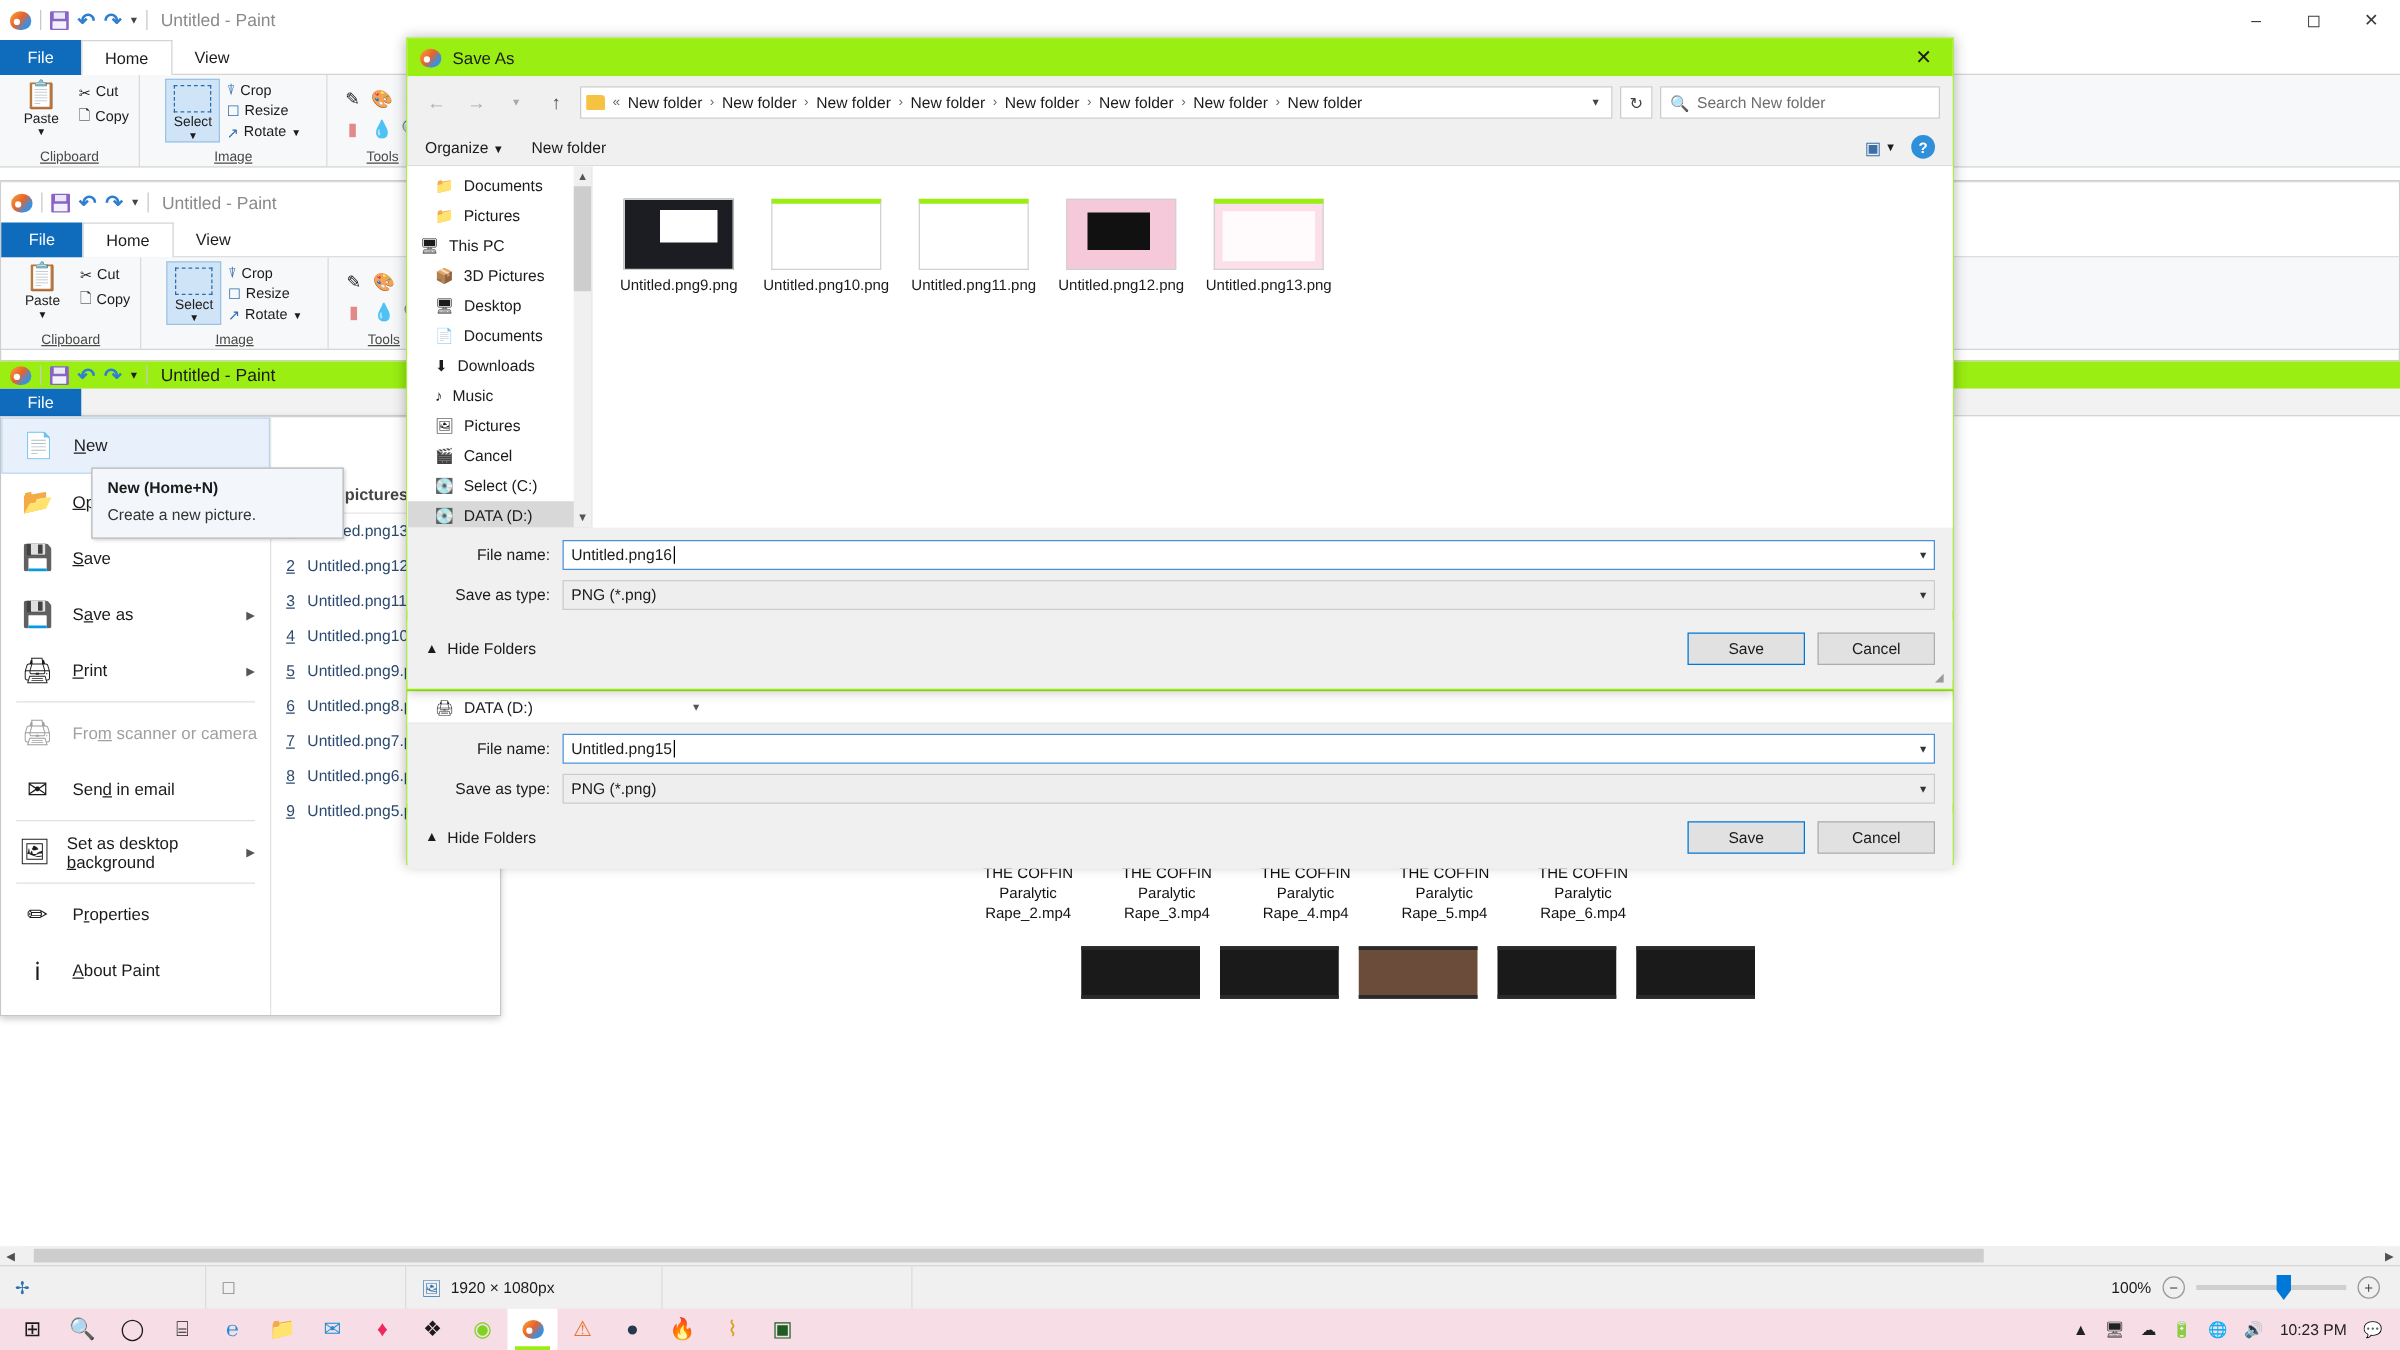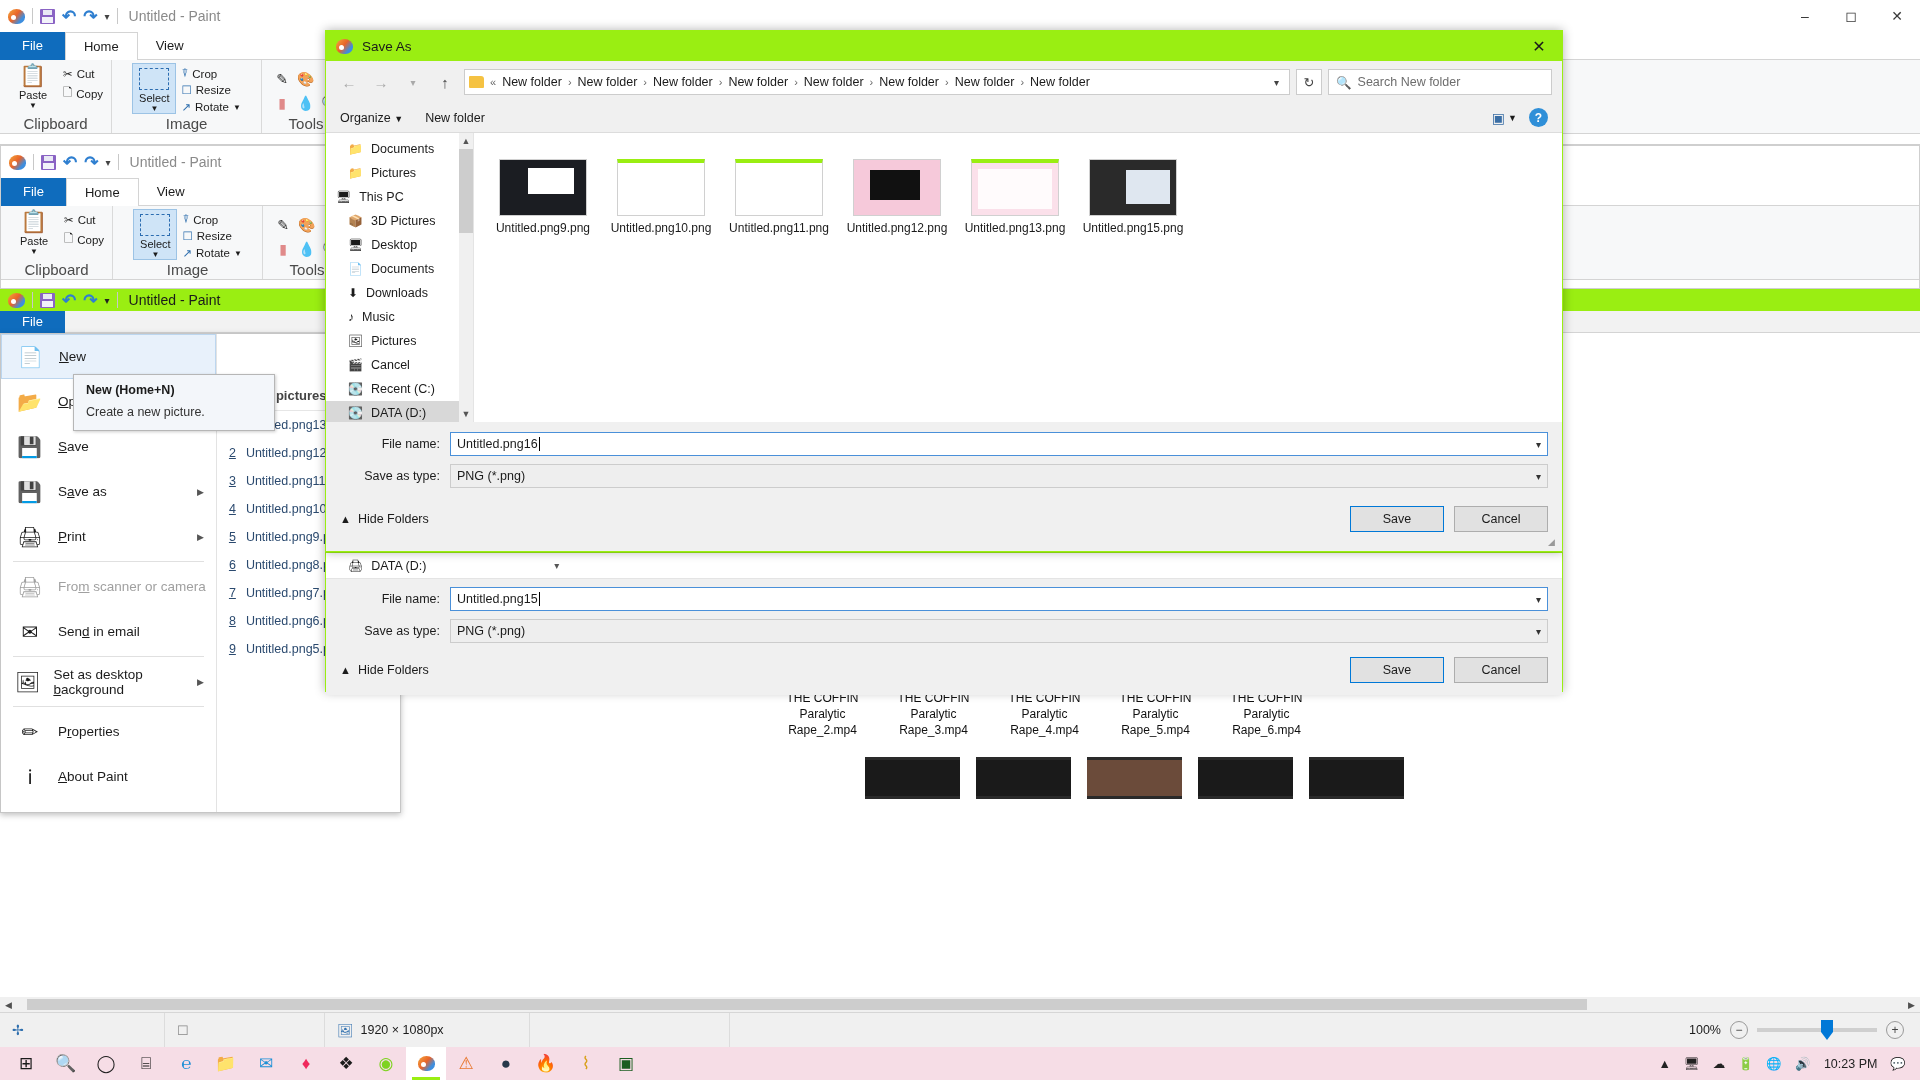--- a/index.html
+++ b/index.html
@@ -23,21 +23,21 @@
   .win-controls div { width:46px; height:32px; display:flex; align-items:center; justify-content:center; color:#3a3a3a; font-size:14px; }
 
   .ribbon-tabs { height:28px; display:flex; background:#fff; border-bottom:1px solid #d4d4d4;}
   .rtab { padding:0 18px; height:28px; line-height:28px; font-size:13px; color:#1b1b1b; }
   .rtab.file { background:#0f6cbd; color:#fff; padding:0 22px; }
   .rtab.active { background:#fff; border:1px solid #d4d4d4; border-bottom:none; }
 
   .ribbon { height:74px; background:#f7f8f9; display:flex; border-bottom:1px solid #d4d4d4; position:relative;}
   .rgroup { display:flex; flex-direction:column; align-items:center; padding:3px 8px 0 8px; position:relative; }
   .rgroup + .rgroup { border-left:1px solid #dadada; }
-  .rgroup .glabel { font-size:15px; color:#4a4a4a; position:absolute; bottom:1px; left:0; right:0; text-align:center; }
+  .rgroup .glabel { font-size:11px; color:#4a4a4a; position:absolute; bottom:1px; left:0; right:0; text-align:center;text-decoration:underline; }
   .rbody { display:flex; gap:5px; align-items:flex-start; height:56px;}
   .bigbtn { display:flex; flex-direction:column; align-items:center; width:50px; font-size:11px; }
   .smallcol { display:flex; flex-direction:column; gap:3px; padding-top:4px;}
   .smallbtn { display:flex; align-items:center; gap:4px; font-size:11.5px; color:#1b1b1b; white-space:nowrap; }
   .selbox { width:44px; border:1px solid #9cc3e5; background:#cfe4f7; display:flex; flex-direction:column; align-items:center; font-size:11px;}
   .selbox .dash { width:30px; height:22px; border:1px dashed #2b6cb0; margin:4px 0 2px; }
   .toolgrid { display:grid; grid-template-columns:repeat(3,24px); grid-auto-rows:24px; padding-top:4px;}
   .toolgrid span { display:flex; align-items:center; justify-content:center; font-size:14px;}
 
   
@@ -599,21 +599,21 @@
           <div class="side-item">
             <span style="font-size: 12px;">🖼</span>
             <span>Pictures</span>
           </div>
           <div class="side-item">
             <span style="font-size: 12px;">🎬</span>
             <span>Cancel</span>
           </div>
           <div class="side-item">
             <span style="font-size: 12px;">💽</span>
-            <span>Recent (C:)</span>
+            <span>Select (C:)</span>
           </div>
           <div class="side-item sel">
             <span style="font-size: 12px;">💽</span>
             <span>DATA (D:)</span>
           </div>
         </div>
       <div class="sbar">
         <div class="sarrow" style="top:0;">▲</div>
         <div class="sthumb" style="top:16px;height:84px;"></div>
         <div class="sarrow" style="bottom:0;">▼</div>
@@ -642,26 +642,20 @@
           <div class="thumb" style="background: rgb(246, 201, 218);">
             <div style="position: absolute; left: 16px; top: 10px; width: 50px; height: 30px; background: rgb(17, 17, 17);"></div>
           </div>
           <div class="fname">Untitled.png12.png</div>
         </div>
         <div class="fileitem">
           <div class="thumb" style="background: rgb(251, 224, 234); border-top: 4px solid rgb(154, 238, 18);">
             <div style="position: absolute; inset: 6px; background: rgba(255, 255, 255, 0.85);"></div>
           </div>
           <div class="fname">Untitled.png13.png</div>
-        </div>
-        <div class="fileitem">
-          <div class="thumb" style="background: rgb(42, 42, 42);">
-            <div style="position: absolute; left: 36px; top: 10px; width: 44px; height: 34px; background: rgb(223, 231, 240);"></div>
-          </div>
-          <div class="fname">Untitled.png15.png</div>
         </div>
       </div>
   </div>
   <div class="sa-form">
     <div class="formrow">
       <span class="flabel">File name:</span>
       <div class="finput">
         <span>Untitled.png16</span>
         <span class="caret"></span>
         <span class="dd">▾</span>

